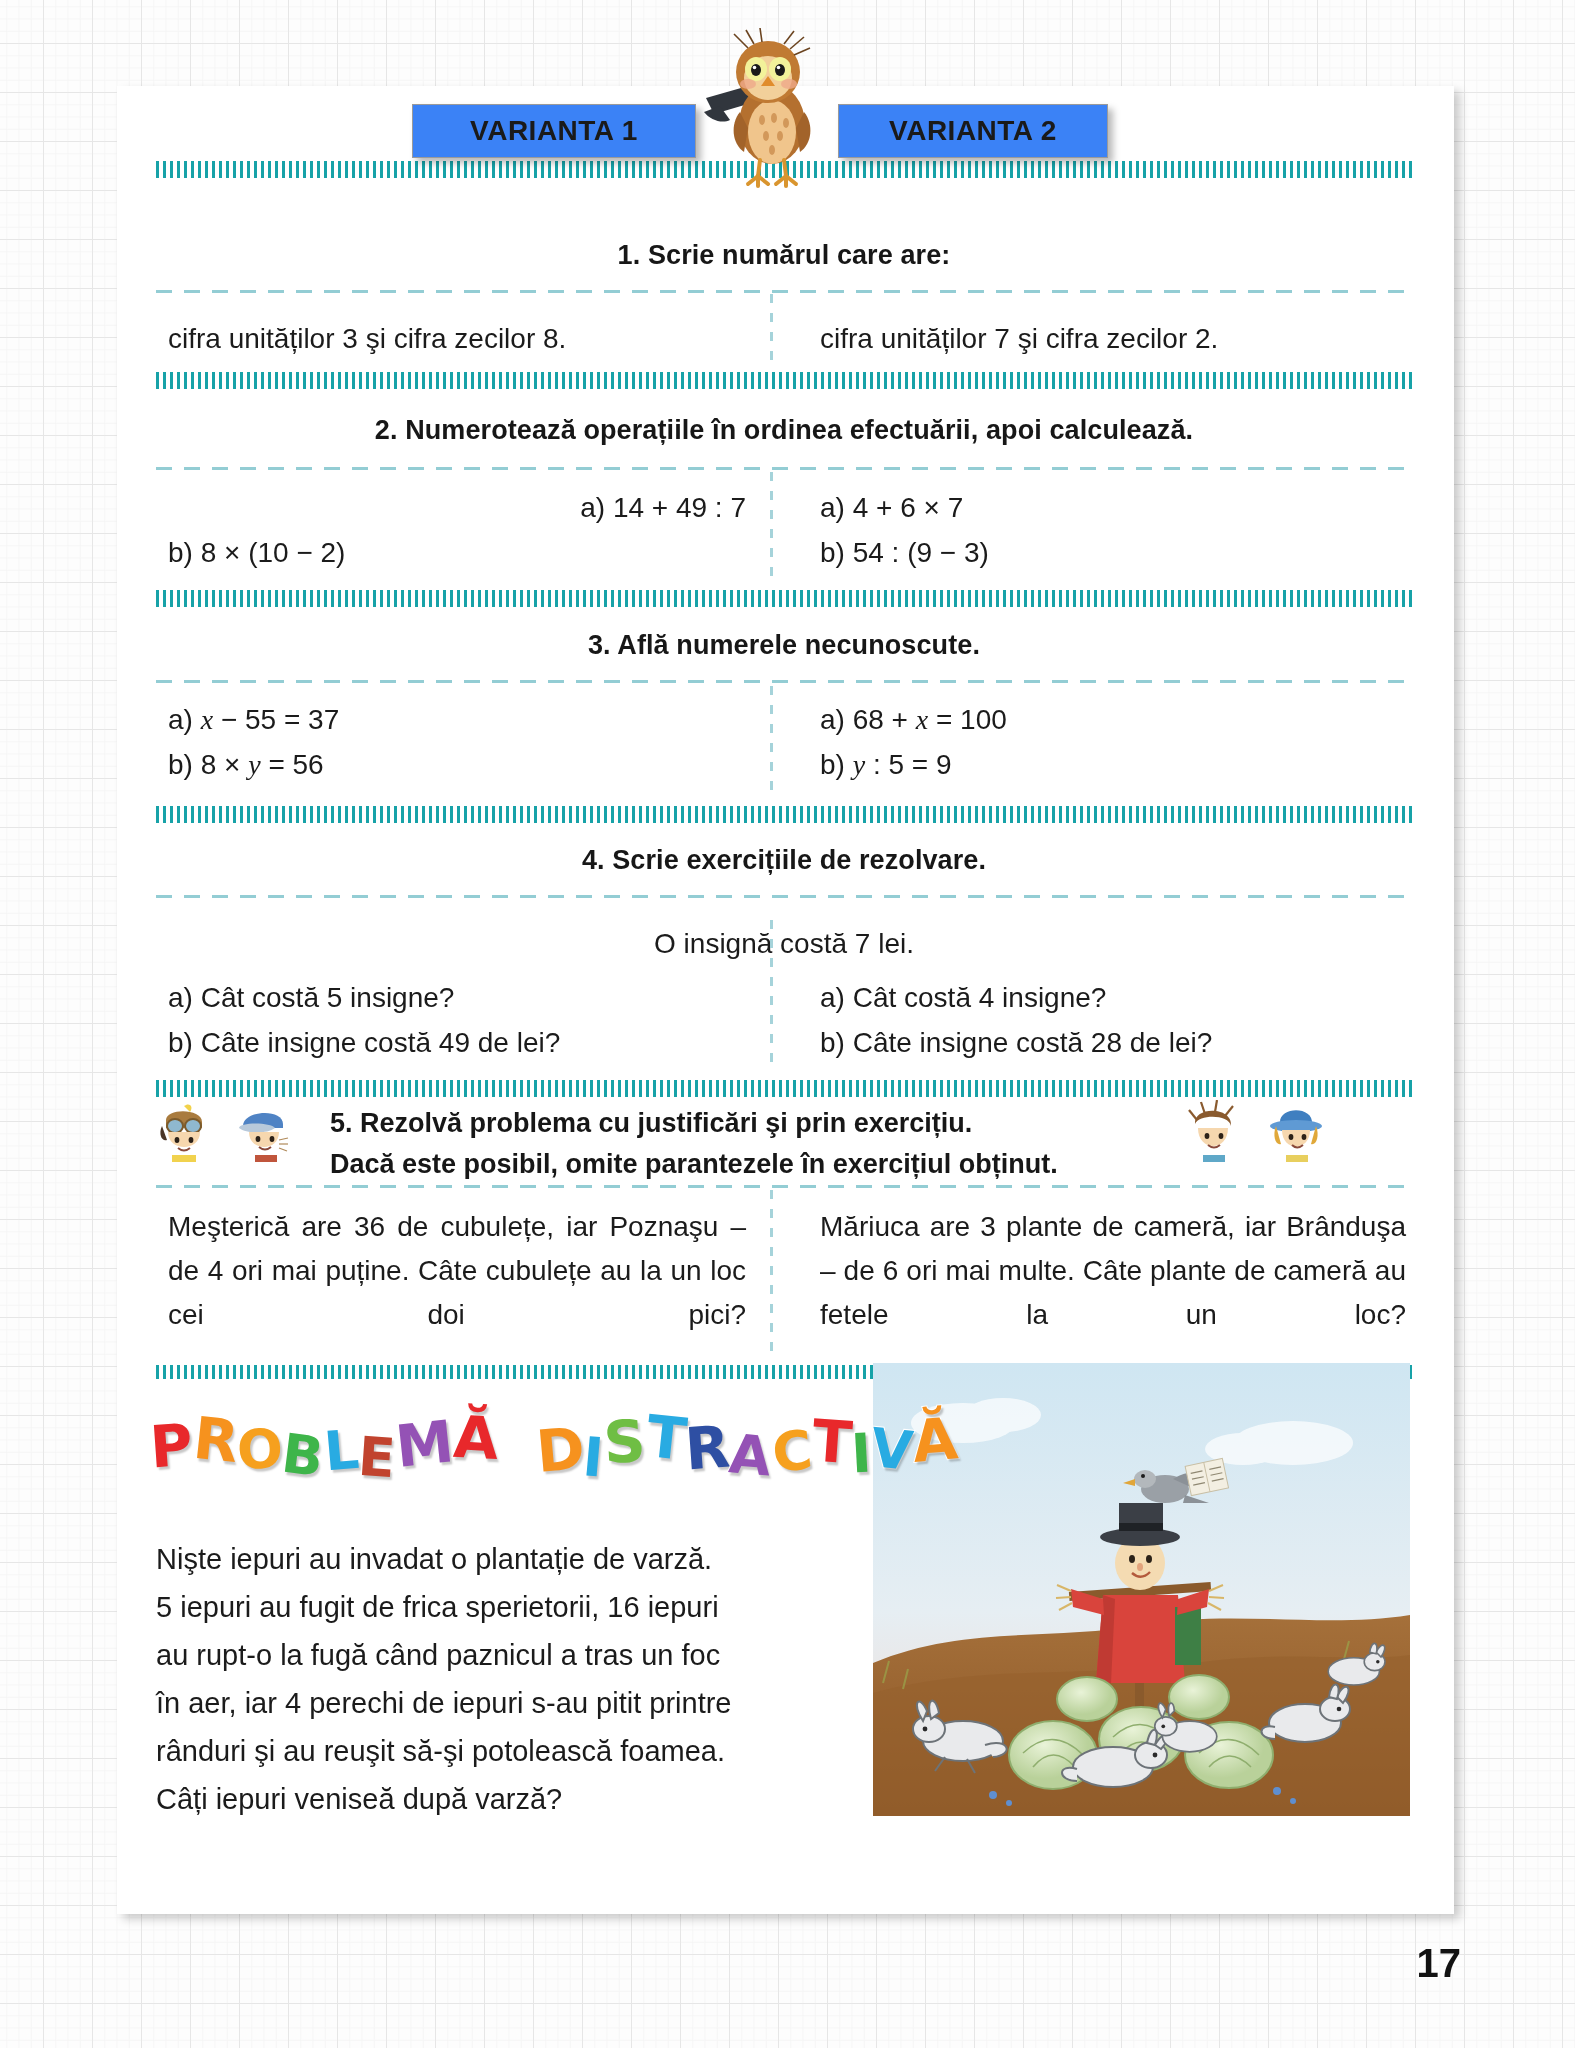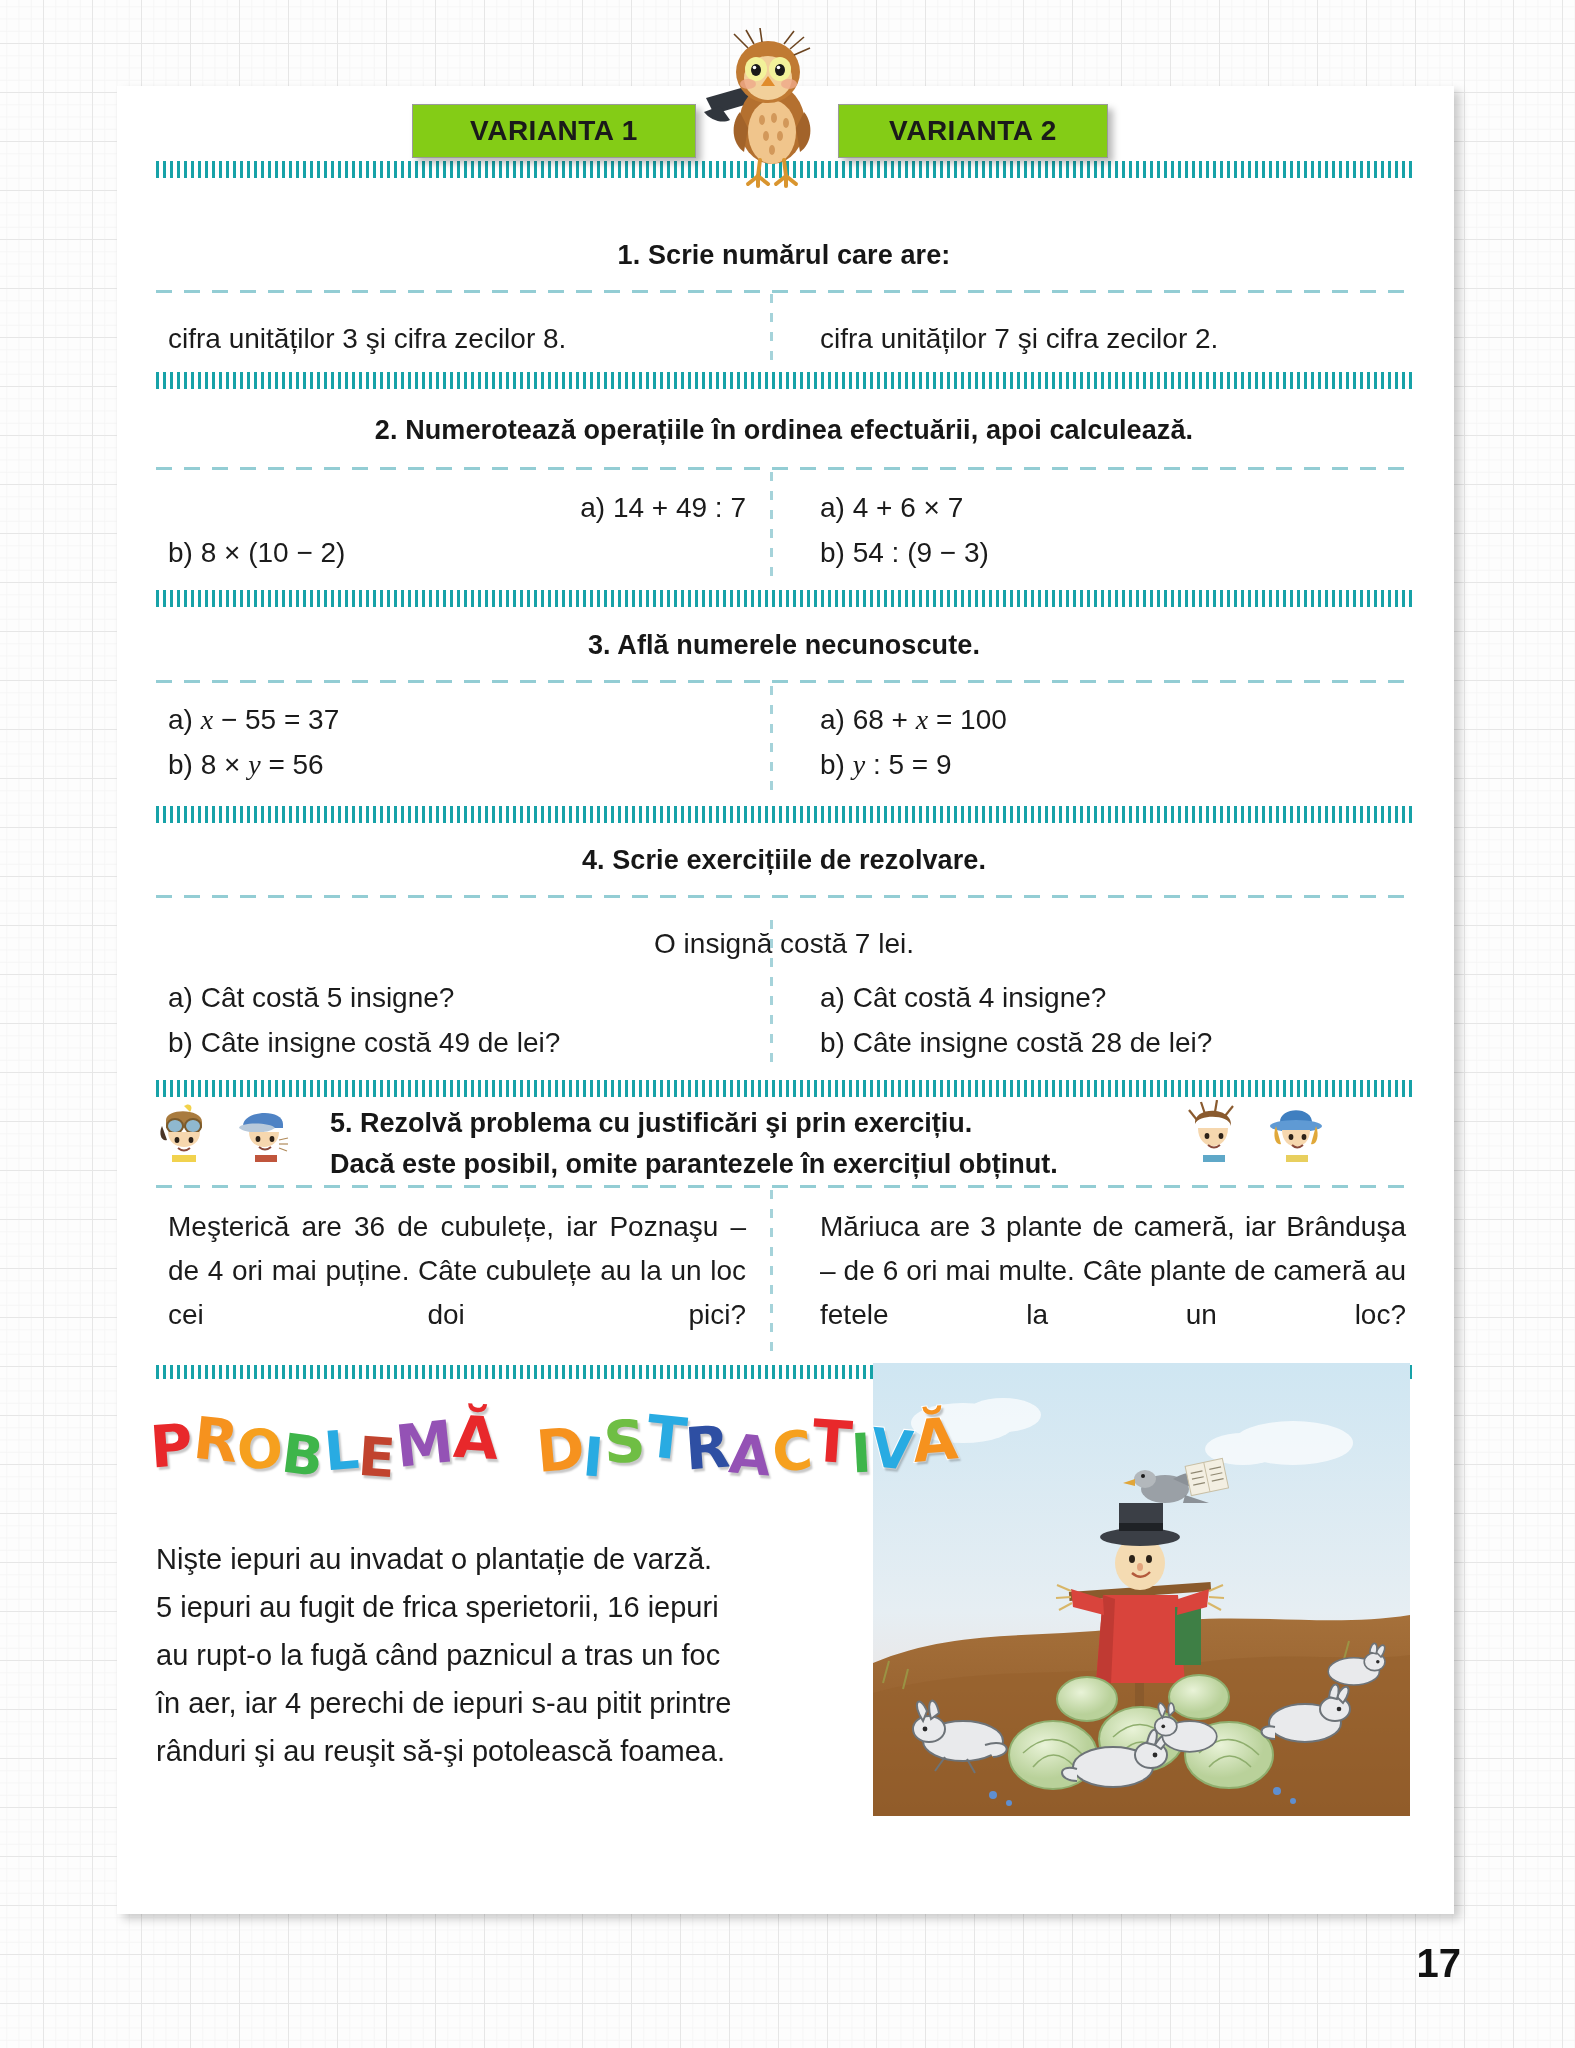--- a/index.html
+++ b/index.html
@@ -32,21 +32,21 @@
   .sheet{
     position:absolute;left:117px;top:86px;width:1337px;height:1828px;
     background:#fff;
     box-shadow:6px 5px 9px rgba(0,0,0,.20);
     z-index:2;
   }
   
   .tabs{position:absolute;top:104px;left:0;width:100%;height:60px;z-index:6;}
   .tab{
     position:absolute;top:0;height:52px;
-    background:#84cc16;border:1px solid #9a9a9a;
+    background:#3b82f6;border:1px solid #9a9a9a;
     box-shadow:5px 5px 7px rgba(0,0,0,.28);
     display:flex;align-items:center;justify-content:center;
     font-weight:bold;font-size:28px;letter-spacing:.5px;color:#1a1a1a;
   }
   .tab-1{left:412px;width:282px;}
   .tab-2{left:838px;width:268px;align-items:center;}
   
   .owl{position:absolute;left:700px;top:28px;width:130px;height:160px;z-index:7;}
   
   .tick-rule{
@@ -292,20 +292,21 @@
 <div class="tick-rule" style="top:1365px;height:14px;"></div>
 
 <div class="fun-title"><span style="color: rgb(232, 40, 43); transform: rotate(-4deg) translateY(0px); font-size: 58px;">P</span><span style="color: rgb(246, 146, 30); transform: rotate(6deg) translateY(-6px); font-size: 58px;">R</span><span style="color: rgb(246, 160, 30); transform: rotate(-3deg) translateY(2px);">O</span><span style="color: rgb(62, 181, 74); transform: rotate(7deg) translateY(8px);">B</span><span style="color: rgb(41, 171, 226); transform: rotate(-5deg) translateY(3px);">L</span><span style="color: rgb(193, 67, 46); transform: rotate(4deg) translateY(10px);">E</span><span style="color: rgb(148, 82, 181); transform: rotate(-6deg) translateY(-2px); font-size: 58px;">M</span><span style="color: rgb(232, 40, 43); transform: rotate(3deg) translateY(-8px); font-size: 58px;">Ă</span><span style="color: rgb(255, 255, 255); transform: rotate(0deg) translateY(0px);">&nbsp;&nbsp;</span><span style="color: rgb(246, 146, 30); transform: rotate(-5deg) translateY(4px); font-size: 58px;">D</span><span style="color: rgb(41, 171, 226); transform: rotate(5deg) translateY(10px);">I</span><span style="color: rgb(111, 190, 68); transform: rotate(-3deg) translateY(-4px); font-size: 58px;">S</span><span style="color: rgb(41, 171, 226); transform: rotate(6deg) translateY(-8px); font-size: 58px;">T</span><span style="color: rgb(46, 79, 163); transform: rotate(-4deg) translateY(2px); font-size: 58px;">R</span><span style="color: rgb(148, 82, 181); transform: rotate(5deg) translateY(8px);">A</span><span style="color: rgb(246, 160, 30); transform: rotate(-6deg) translateY(4px);">C</span><span style="color: rgb(232, 40, 43); transform: rotate(4deg) translateY(-4px); font-size: 58px;">T</span><span style="color: rgb(62, 181, 74); transform: rotate(-3deg) translateY(6px);">I</span><span style="color: rgb(41, 171, 226); transform: rotate(6deg) translateY(2px);">V</span><span style="color: rgb(246, 146, 30); transform: rotate(-5deg) translateY(-6px); font-size: 58px;">Ă</span></div>
 
 <div class="body-txt" style="left:156px;top:1535px;width:700px;line-height:48px;font-size:29px;">
   <div>Nişte iepuri au invadat o plantație de varză.</div>
   <div>5 iepuri au fugit de frica sperietorii, 16 iepuri</div>
   <div>au rupt-o la fugă când paznicul a tras un foc</div>
   <div>în aer, iar 4 perechi de iepuri s-au pitit printre</div>
   <div>rânduri şi au reuşit să-şi potolească foamea.</div>
+  <div>Câți iepuri veniseă după varză?</div>
 </div>
 
 <svg class="illus" viewBox="0 0 537 453">
   <defs>
     <linearGradient id="sky" x1="0" y1="0" x2="0" y2="1">
       <stop offset="0%" stop-color="#cfe6f2"></stop>
       <stop offset="55%" stop-color="#e6eef3"></stop>
       <stop offset="100%" stop-color="#f0d8cf"></stop>
     </linearGradient>
     <linearGradient id="soil" x1="0" y1="0" x2="0" y2="1">

